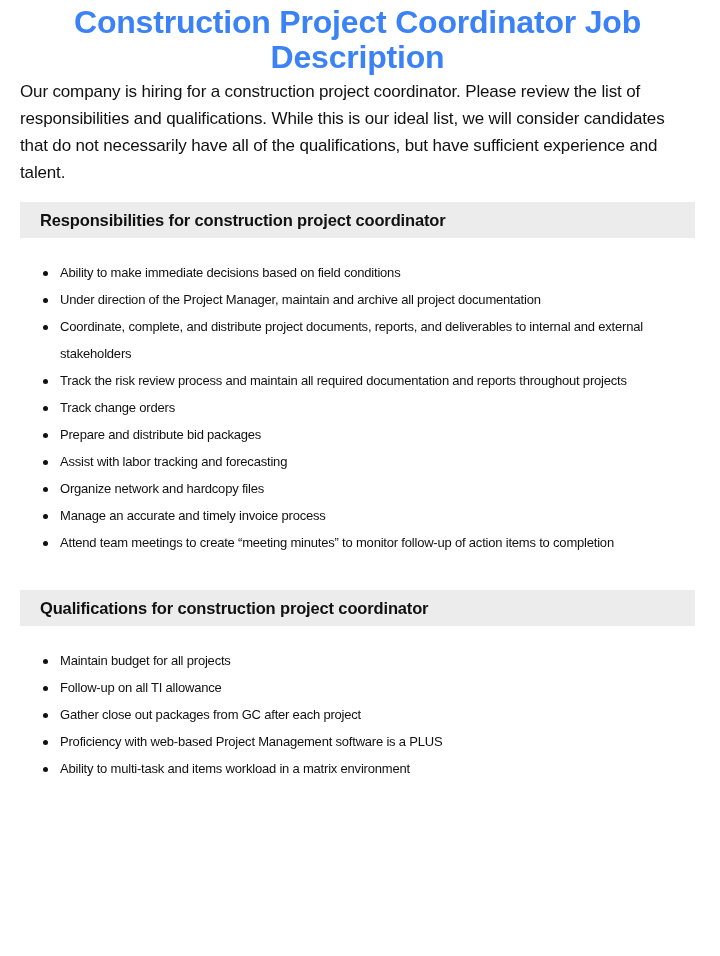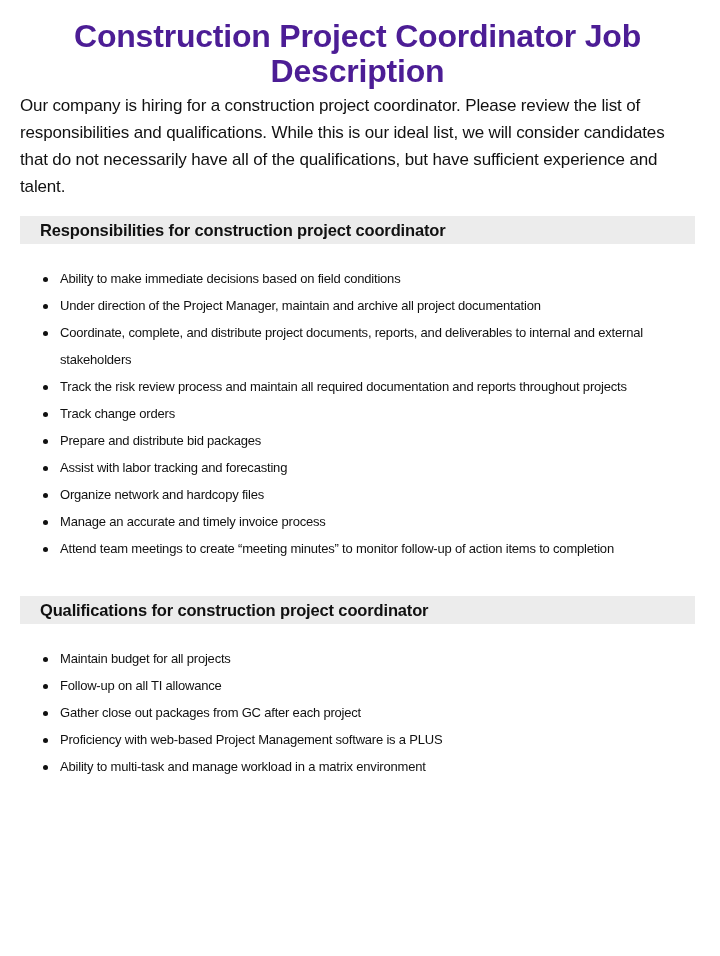--- a/index.html
+++ b/index.html
@@ -3,34 +3,34 @@
   <meta charset="utf-8">
   <style>
     html, body { margin: 0; padding: 0; background: #ffffff; }
     body {
       width: 720px; height: 956px; overflow: hidden;
       font-family: "Liberation Sans", "DejaVu Sans", sans-serif;
       color: #111111;
     }
     .page { padding: 0 25px 0 20px; }
     h1 {
-      margin: 0; padding-top: 19px;
+      margin: 0; padding-top: 5px;
       font-size: 32px; line-height: 35px; font-weight: 700;
       text-align: center; letter-spacing: -0.2px;
-      color: #4c1d95;
+      color: #3b82f6;
     }
     .intro {
       margin: 3px 0 0 0;
       font-size: 17px; line-height: 27px;
       letter-spacing: -0.15px;
     }
     .section-header {
       margin-top: 16px;
       background: #ececec;
-      height: 28px;
+      height: 36px;
       display: flex; align-items: center;
       padding-left: 20px;
       font-size: 16.5px; font-weight: 700; letter-spacing: -0.15px;
     }
     ul.items {
       list-style: none;
       margin: 21px 0 0 0; padding: 0 0 0 40px;
     }
     ul.items li {
       position: relative;
@@ -67,16 +67,16 @@
     </ul>
   </div>
 
   <div class="sec2">
     <div class="section-header" style="margin-top:0">Qualifications for construction project coordinator</div>
     <ul class="items">
       <li><span class="bullet"></span><span>Maintain budget for all projects</span></li>
       <li><span class="bullet"></span><span>Follow-up on all TI allowance</span></li>
       <li><span class="bullet"></span><span>Gather close out packages from GC after each project</span></li>
       <li><span class="bullet"></span><span>Proficiency with web-based Project Management software is a PLUS</span></li>
-      <li><span class="bullet"></span><span>Ability to multi-task and manage workload in a matrix environment</span></li>
+      <li><span class="bullet"></span><span>Ability to multi-task and items workload in a matrix environment</span></li>
     </ul>
   </div>
 </div>
 
 </body></html>

